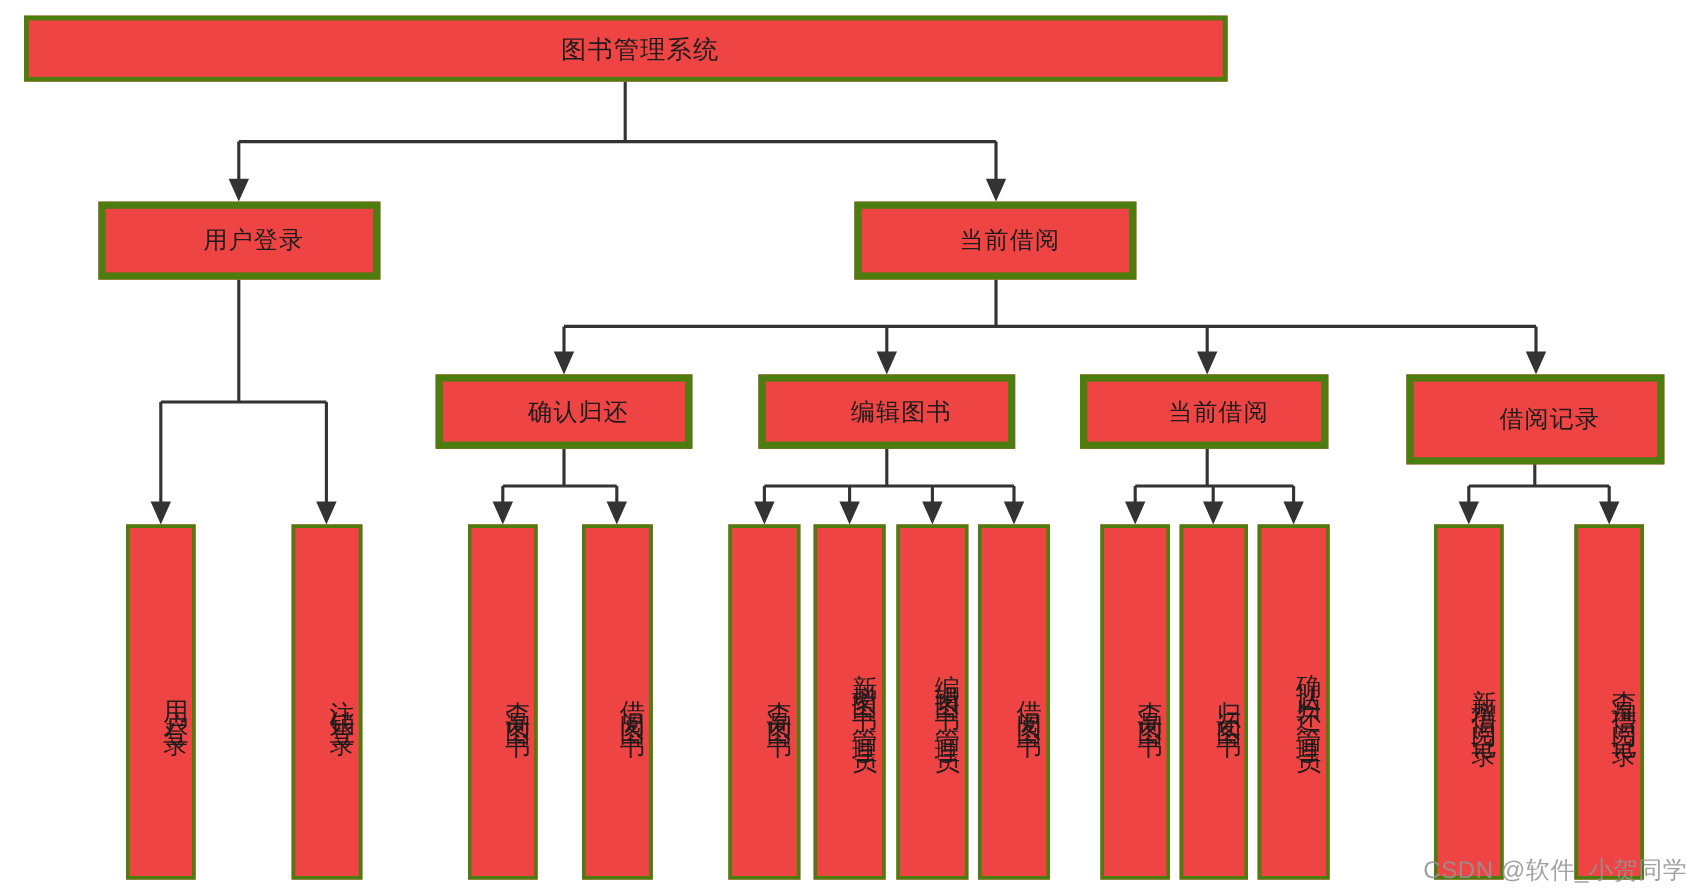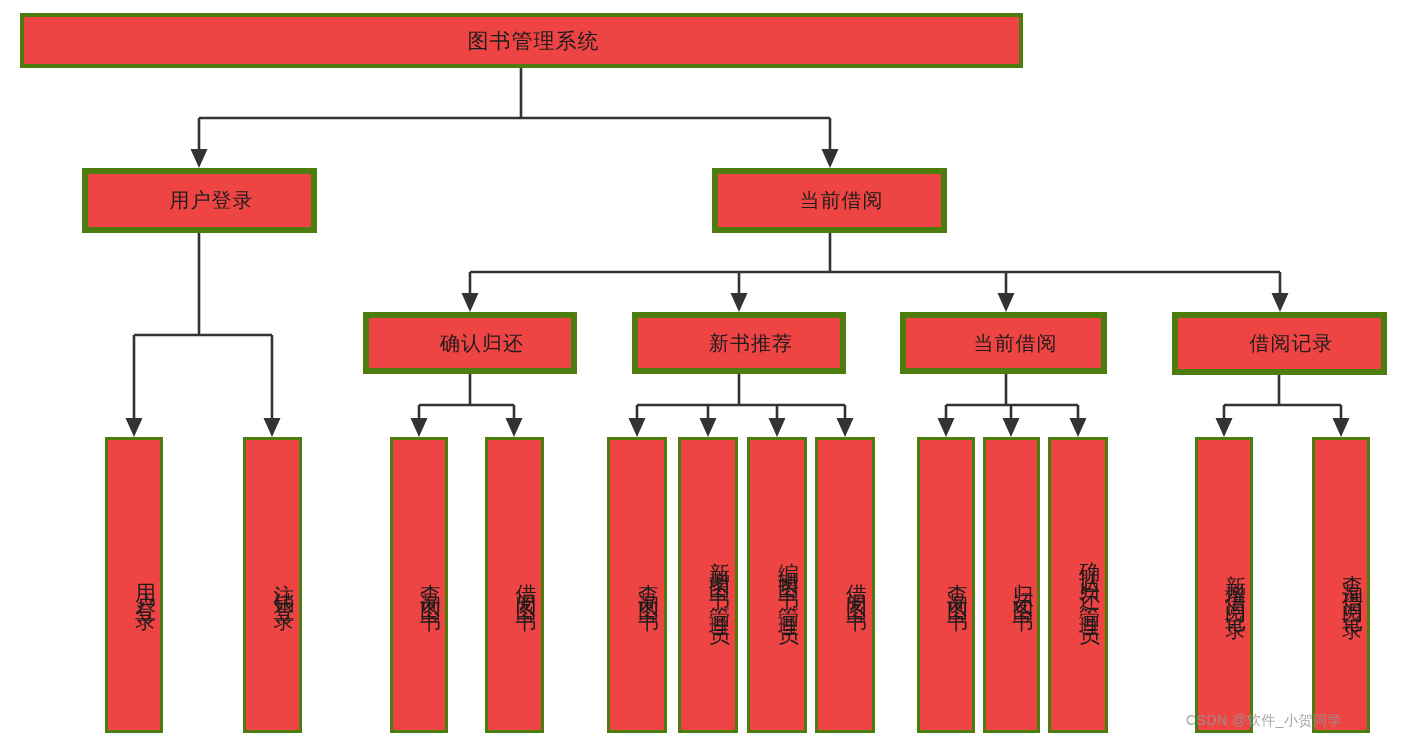--- a/index.html
+++ b/index.html
@@ -50,21 +50,21 @@
     text-orientation: mixed;
     font-size: 21px;
     letter-spacing: 9px;
     line-height: 1;
     white-space: nowrap;
   }
   .watermark {
     position: absolute;
     left: 1186px;
     top: 712px;
-    font-size: 14px;
+    font-size: 20px;
     color: rgba(148, 148, 148, 0.88);
     letter-spacing: 0.5px;
     z-index: 5;
     white-space: nowrap;
   }
 </style>
 </head>
 <body>
 
 <div id="stage">
@@ -88,23 +88,23 @@
              M1069.5,418 L1086.5,418 L1078,437 Z M1215.5,418 L1232.5,418 L1224,437 Z
              M1332.5,418 L1349.5,418 L1341,437 Z" fill="#333333" stroke="none"></path>
   </svg>
 
   <div class="box root" style="left:20px; top:13px; width:1003px; height:55px;">图书管理系统</div>
 
   <div class="box branch" style="left:82px; top:168px; width:235px; height:65px;">用户登录</div>
   <div class="box branch" style="left:712px; top:168px; width:235px; height:65px;">当前借阅</div>
 
   <div class="box branch" style="left:363px; top:312px; width:214px; height:62px;">确认归还</div>
-  <div class="box branch" style="left:632px; top:312px; width:214px; height:62px;">新书推荐</div>
+  <div class="box branch" style="left:632px; top:312px; width:214px; height:62px;">编辑图书</div>
   <div class="box branch" style="left:900px; top:312px; width:207px; height:62px;">当前借阅</div>
-  <div class="box branch" style="left:1172px; top:312px; width:215px; height:63px;">借阅记录</div>
+  <div class="box branch" style="left:1172px; top:312px; width:215px; height:75px;">借阅记录</div>
 
   <div class="box leaf" style="left:105px; top:437px; width:58px; height:296px;">
     <span class="vtext">用户登录</span>
   </div>
   <div class="box leaf" style="left:243px; top:437px; width:59px; height:296px;">
     <span class="vtext">注销登录</span>
   </div>
 
   <div class="box leaf" style="left:390px; top:437px; width:58px; height:296px;">
     <span class="vtext">查询图书</span>

